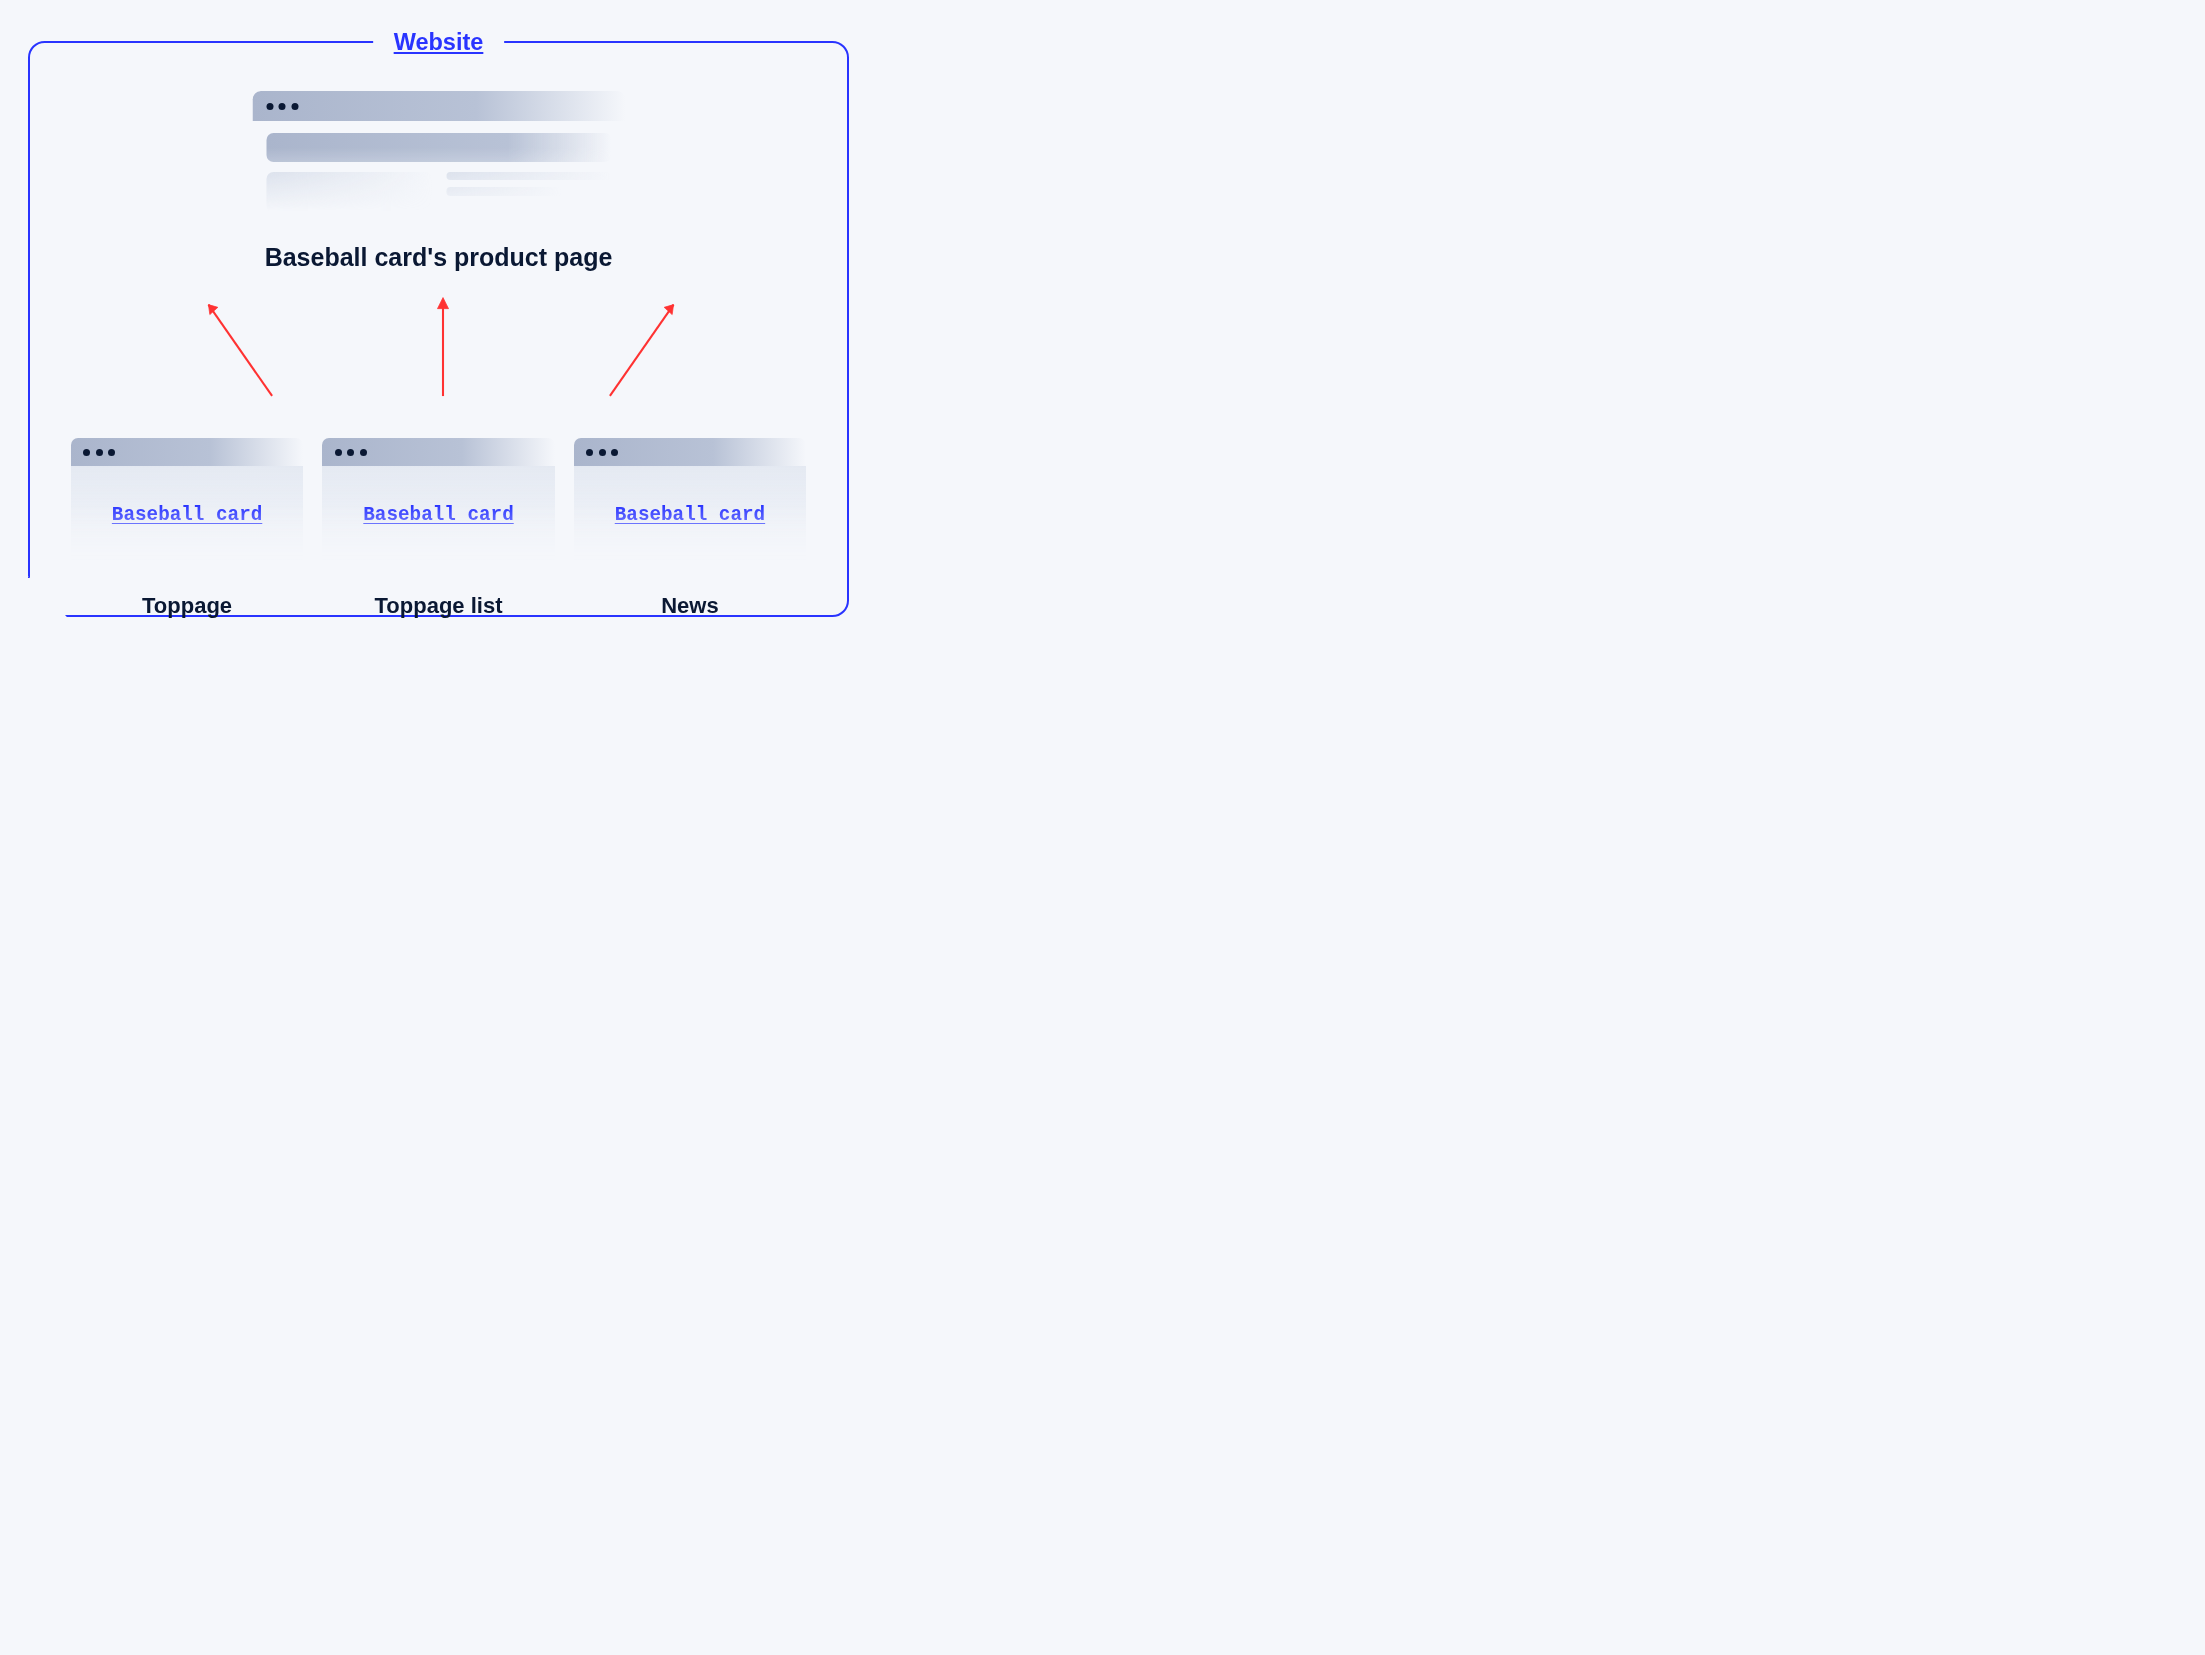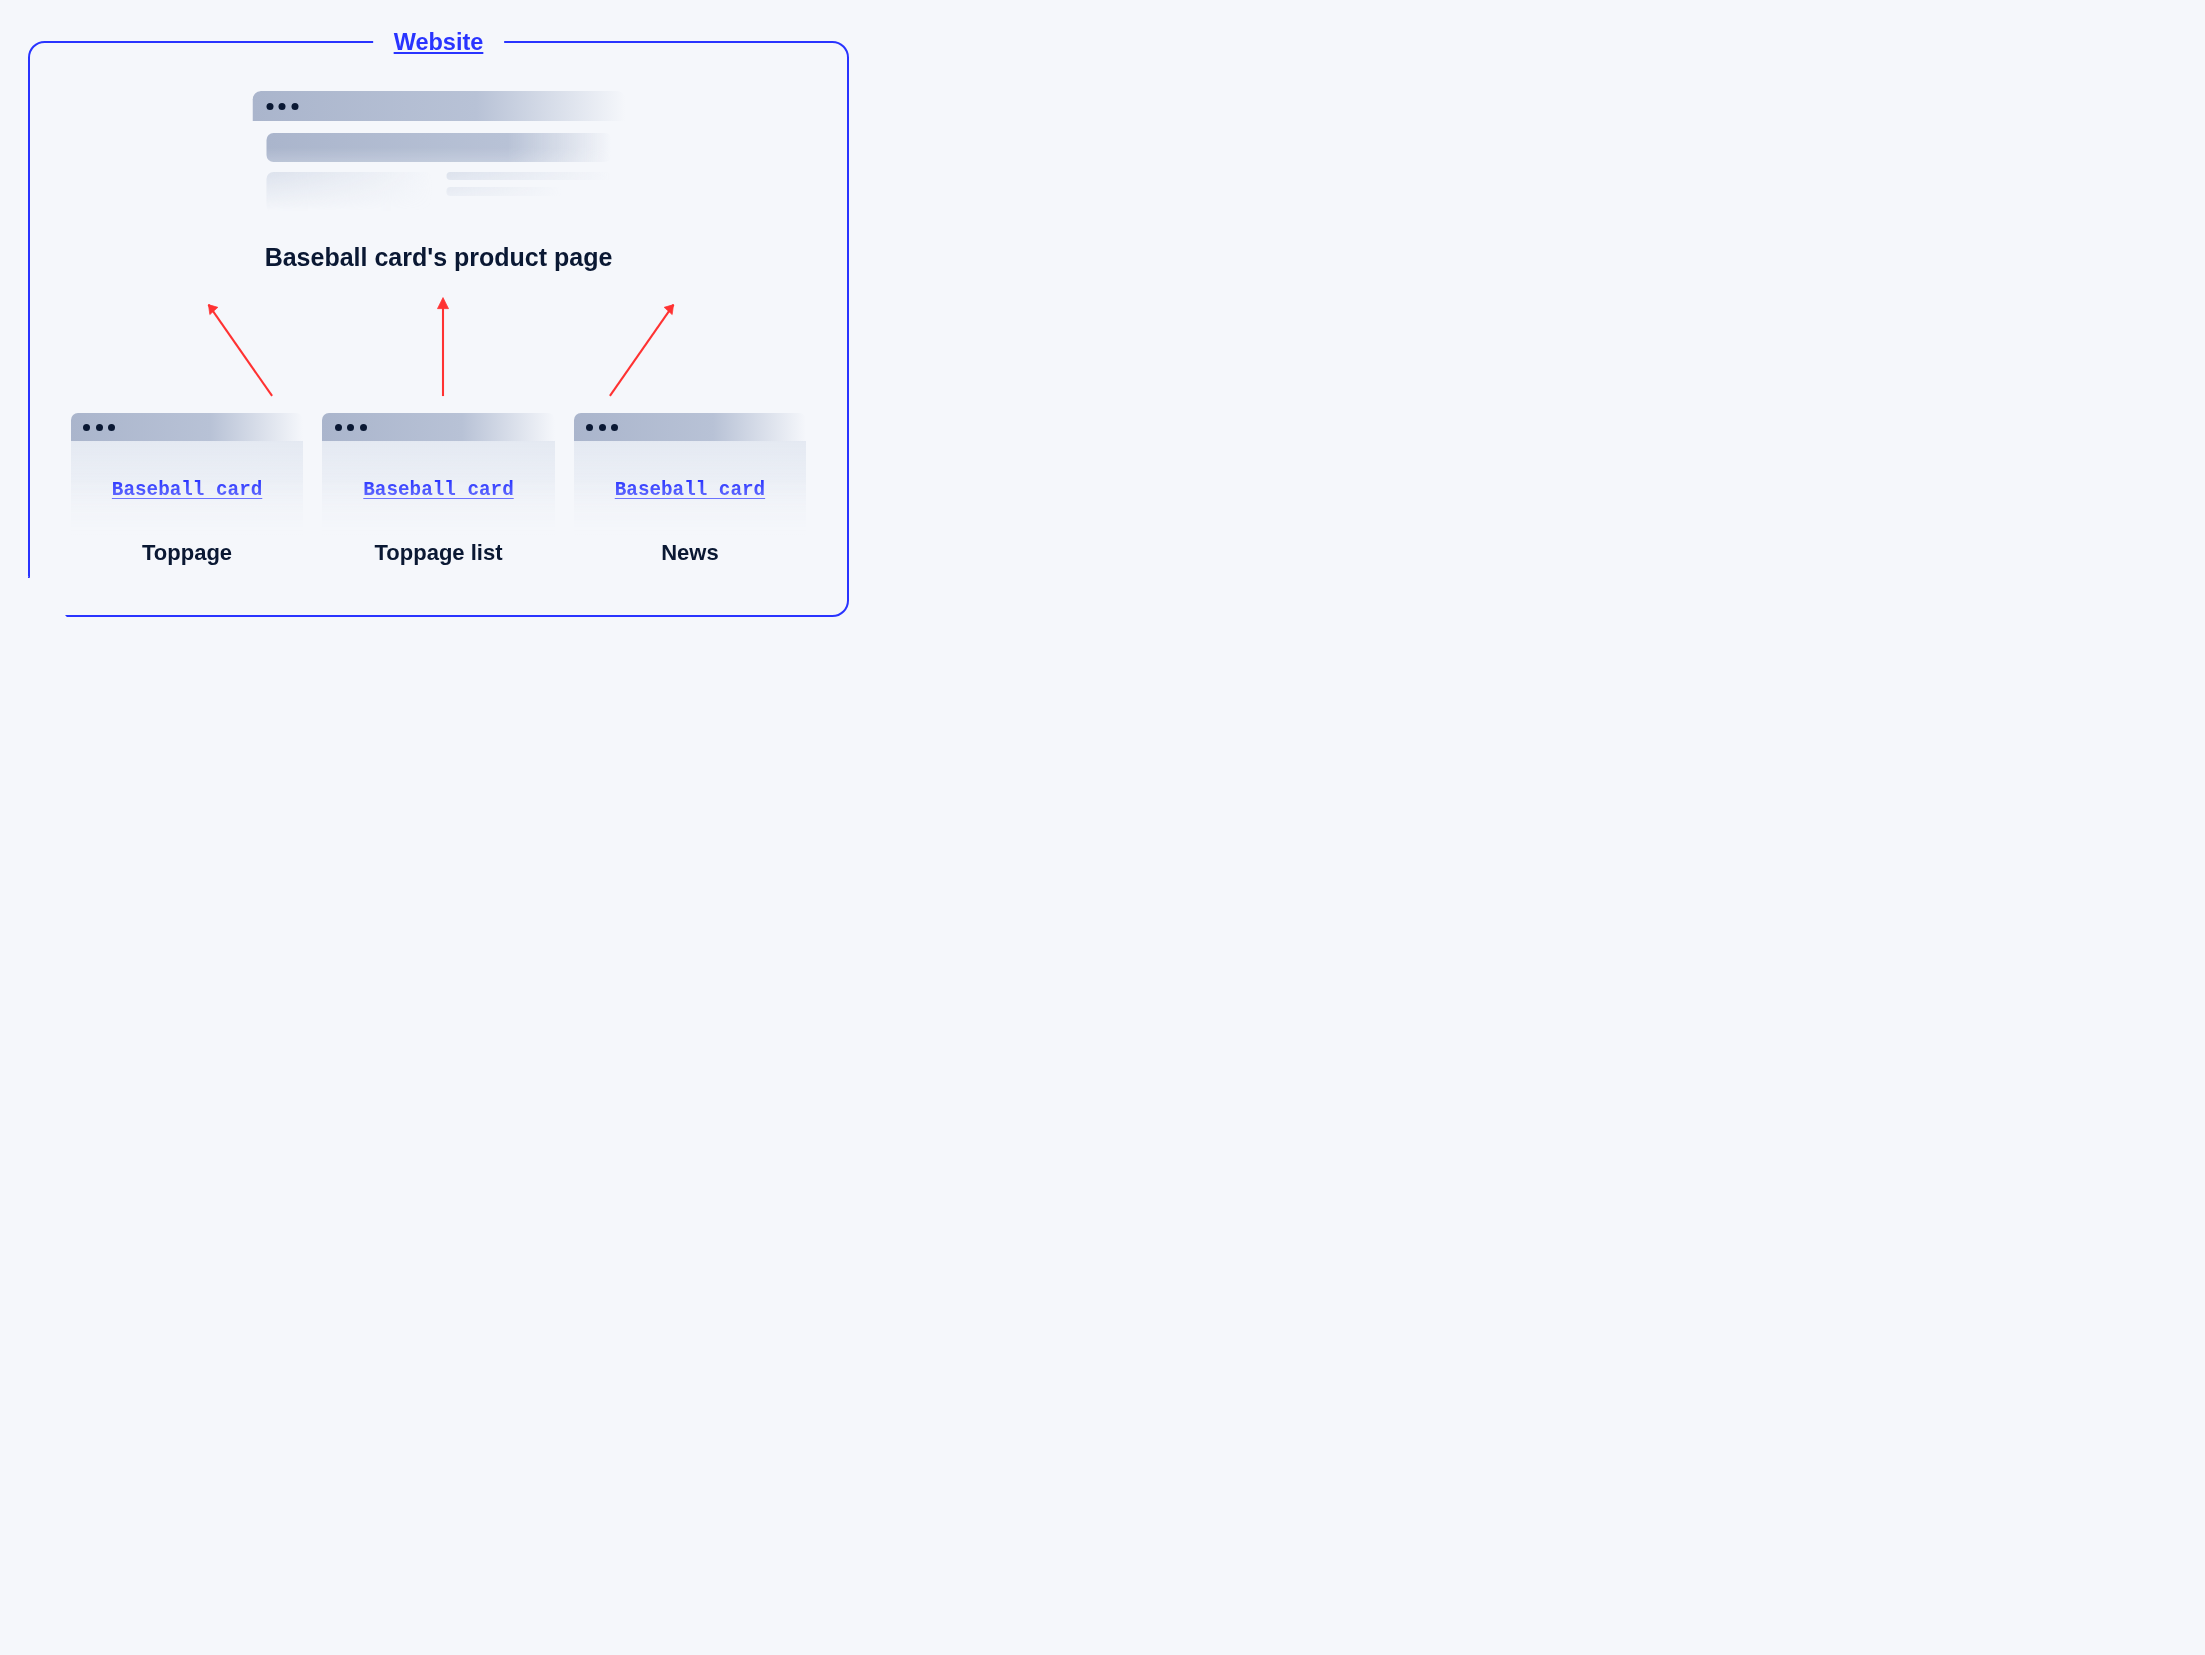--- a/index.html
+++ b/index.html
@@ -147,20 +147,21 @@
     }
     .bottom-item {
       flex: 1;
       display: flex;
       flex-direction: column;
       align-items: center;
     }
     
     .browser-small {
       width: 100%;
+      margin-top: 25px;
     }
     .browser-chrome-small {
       height: 28px;
       background: linear-gradient(to right, #aab5cc 0%, #b8c2d6 60%, rgba(184,194,214,0) 100%);
       border-radius: 7px 7px 0 0;
       display: flex;
       align-items: center;
       padding-left: 12.4px;
       gap: 5.5px;
     }
@@ -177,21 +178,21 @@
     .link-text {
       font-family: 'Courier New', Courier, monospace;
       font-size: 19.3px;
       font-weight: 700;
       color: #2934ff;
       text-decoration: underline;
       text-underline-offset: 2.8px;
     }
     
     .source-label {
-      margin-top: 2px;
+      margin-top: 30px;
       font-size: 22px;
       font-weight: 700;
       color: #0a1833;
     }
   </style>
 </head>
 <body>
 
 <div class="website-frame">
   <div class="frame-title-wrap">

